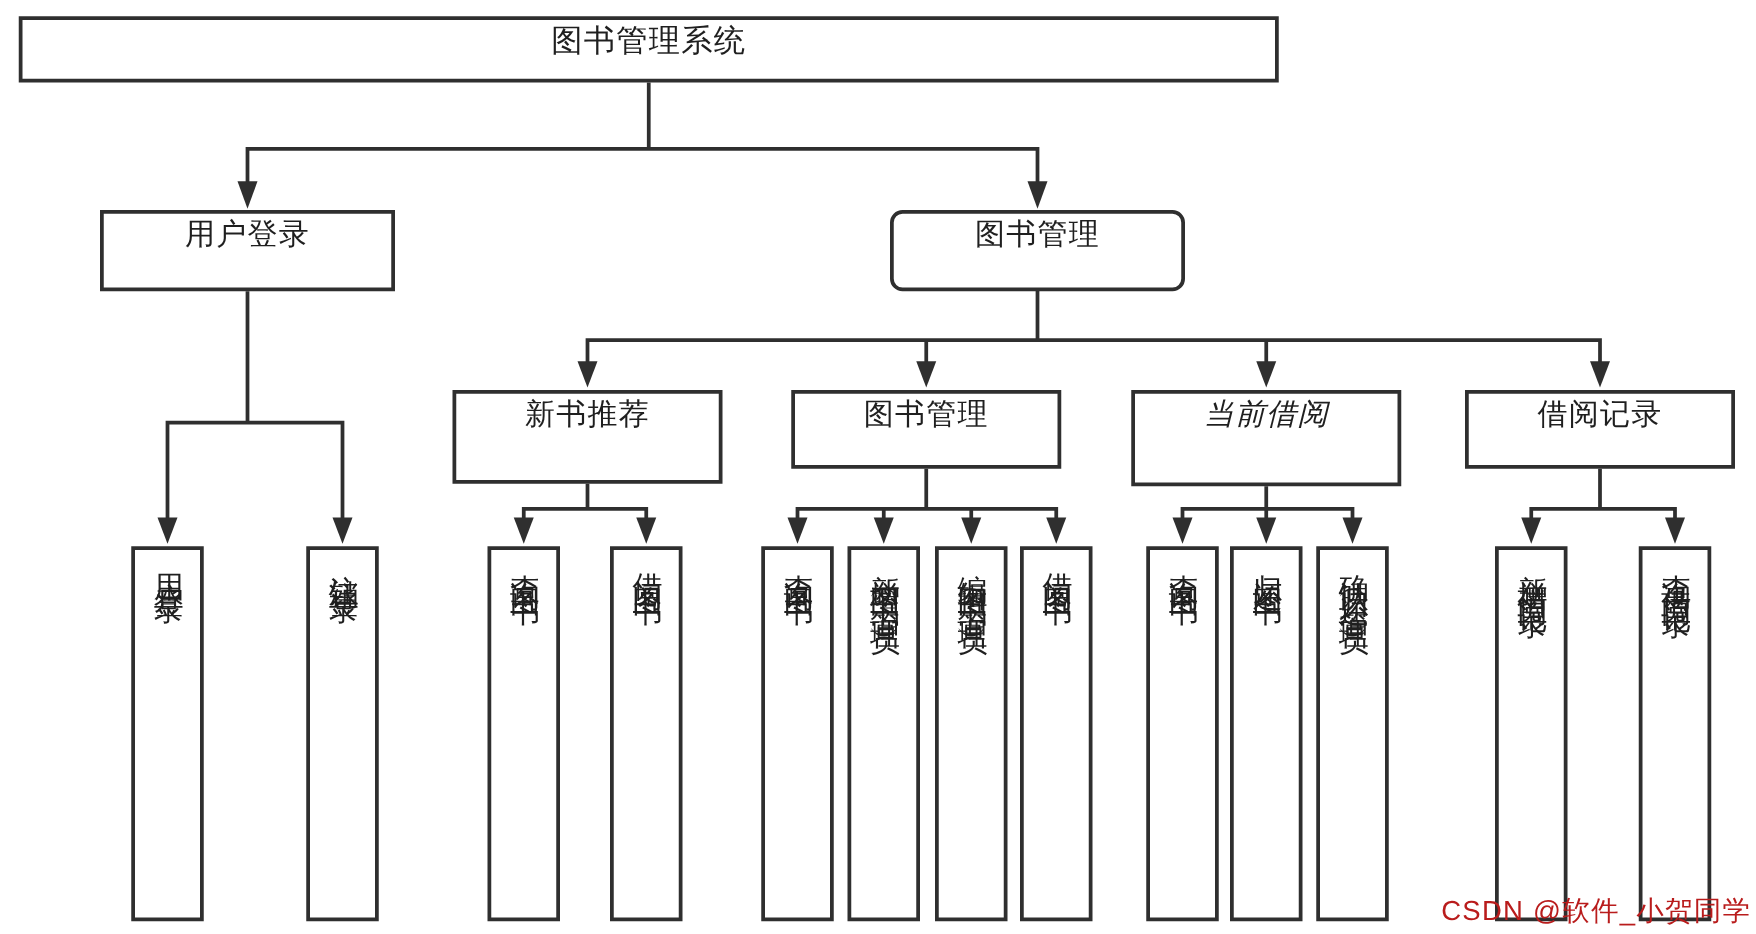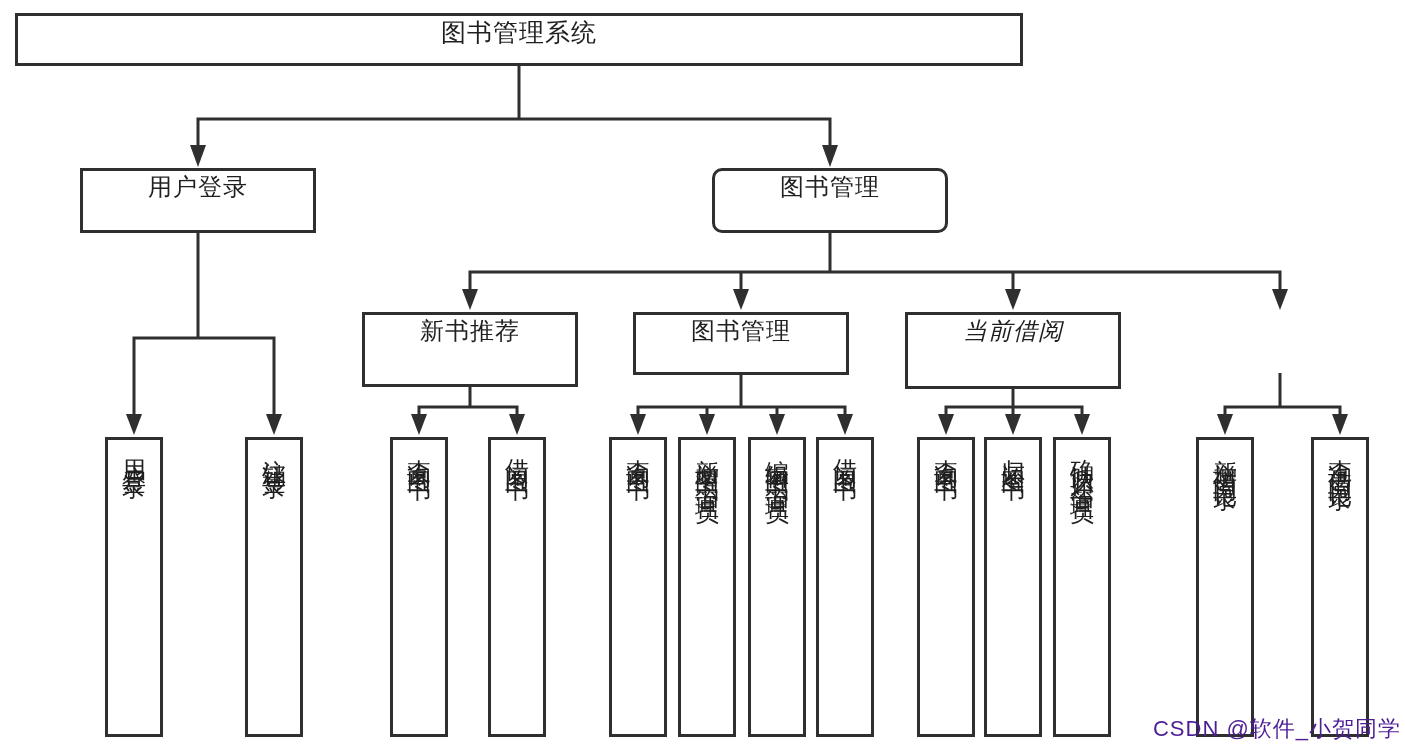--- a/index.html
+++ b/index.html
@@ -62,21 +62,21 @@
   .lf-9  { left: 984px; }
   .lf-10 { left: 1053px; }
   .lf-11 { left: 1196px; }
   .lf-12 { left: 1311px; }
   .watermark {
     position: absolute;
     right: 4px;
     top: 714px;
     z-index: 2;
     font-size: 22px;
-    color: #4c1d95;
+    color: #b91c1c;
     letter-spacing: 1px;
     white-space: nowrap;
   }
   .line { stroke: #2f2f2f; stroke-width: 3; fill: none; }
   .arrow { fill: #2f2f2f; stroke: none; }
 </style>
 </head>
 <body>
 
 <div class="stage">
@@ -151,20 +151,23 @@
 
   <div class="box b-l3-0">
     <span>新书推荐</span>
   </div>
   <div class="box b-l3-1">
     <span>图书管理</span>
   </div>
   <div class="box b-l3-2">
     <span>当前借阅</span>
   </div>
+  <div class="box b-l3-3">
+    <span>借阅记录</span>
+  </div>
 
   <div class="box leaf lf-0">
     <span class="vtext">用户登录</span>
   </div>
   <div class="box leaf lf-1">
     <span class="vtext">注销登录</span>
   </div>
 
   <div class="box leaf lf-2">
     <span class="vtext">查询图书</span>

